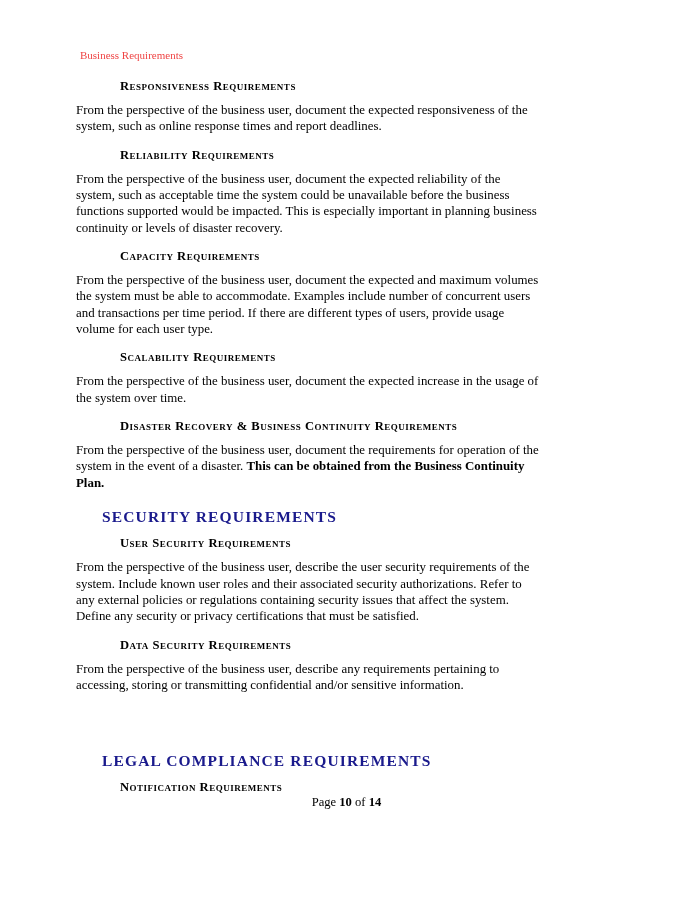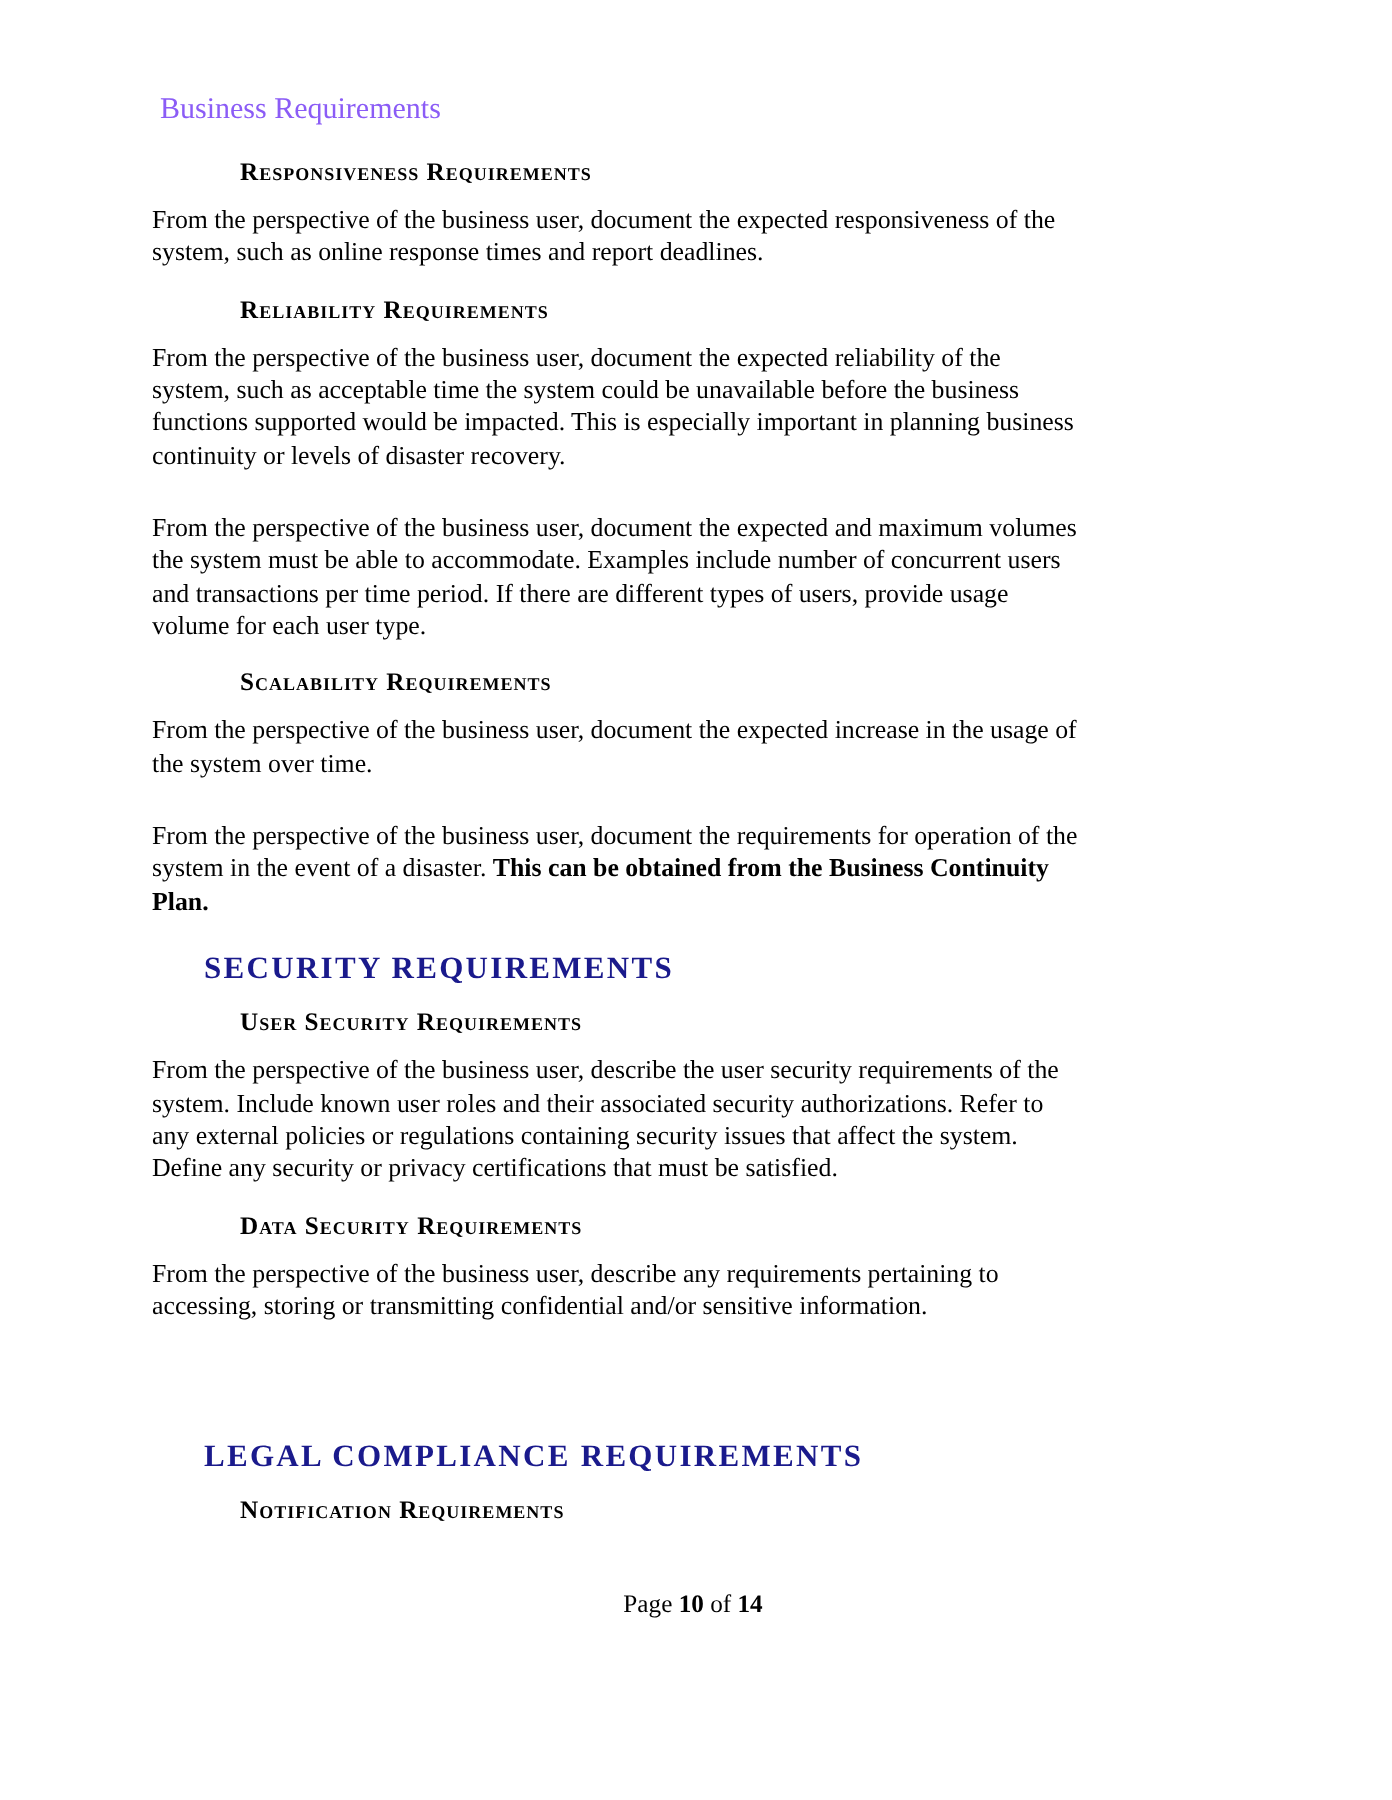--- a/index.html
+++ b/index.html
@@ -18,23 +18,23 @@
     font-family: "Liberation Serif", "DejaVu Serif", serif;
     color: #000000;
     -webkit-font-smoothing: antialiased;
   }
 
   
   .doc-header {
     position: absolute;
     left: 80px;
     top: 47px;
-    font-size: 15px;
+    font-size: 11px;
     line-height: 16px;
-    color: #8b5cf6;
+    color: #ef4444;
     white-space: nowrap;
   }
 
   
   .content {
     position: absolute;
     left: 0;
     top: 78px;
     width: 620px;
   }
@@ -110,29 +110,31 @@
     <div class="h2-caps">Responsiveness Requirements</div>
     <div class="sp-after-head"></div>
     <div class="para">From the perspective of the business user, document the expected responsiveness of the system, such as online response times and report deadlines.</div>
     <div class="sp-after-para"></div>
 
     <div class="h2-caps">Reliability Requirements</div>
     <div class="sp-after-head"></div>
     <div class="para">From the perspective of the business user, document the expected reliability of the system, such as acceptable time the system could be unavailable before the business functions supported would be impacted. This is especially important in planning business continuity or levels of disaster recovery.</div>
     <div class="sp-after-para"></div>
 
+    <div class="h2-caps">Capacity Requirements</div>
     <div class="sp-after-head"></div>
     <div class="para">From the perspective of the business user, document the expected and maximum volumes the system must be able to accommodate.  Examples include number of concurrent users and transactions per time period.  If there are different types of users, provide usage volume for each user type.</div>
     <div class="sp-after-para"></div>
 
     <div class="h2-caps">Scalability Requirements</div>
     <div class="sp-after-head"></div>
     <div class="para">From the perspective of the business user, document the expected increase in the usage of the system over time.</div>
     <div class="sp-after-para"></div>
 
+    <div class="h2-caps">Disaster Recovery &amp; Business Continuity Requirements</div>
     <div class="sp-after-head"></div>
     <div class="para"><span>From the perspective of the business user, document the requirements for operation of the system in the event of a disaster. </span><b>This can be obtained from the Business Continuity Plan.</b></div>
 
     <div class="sp-before-h1"></div>
 
     <div class="h1-blue">SECURITY REQUIREMENTS</div>
     <div class="sp-after-head"></div>
 
     <div class="h2-caps">User Security Requirements</div>
     <div class="sp-after-head"></div>

